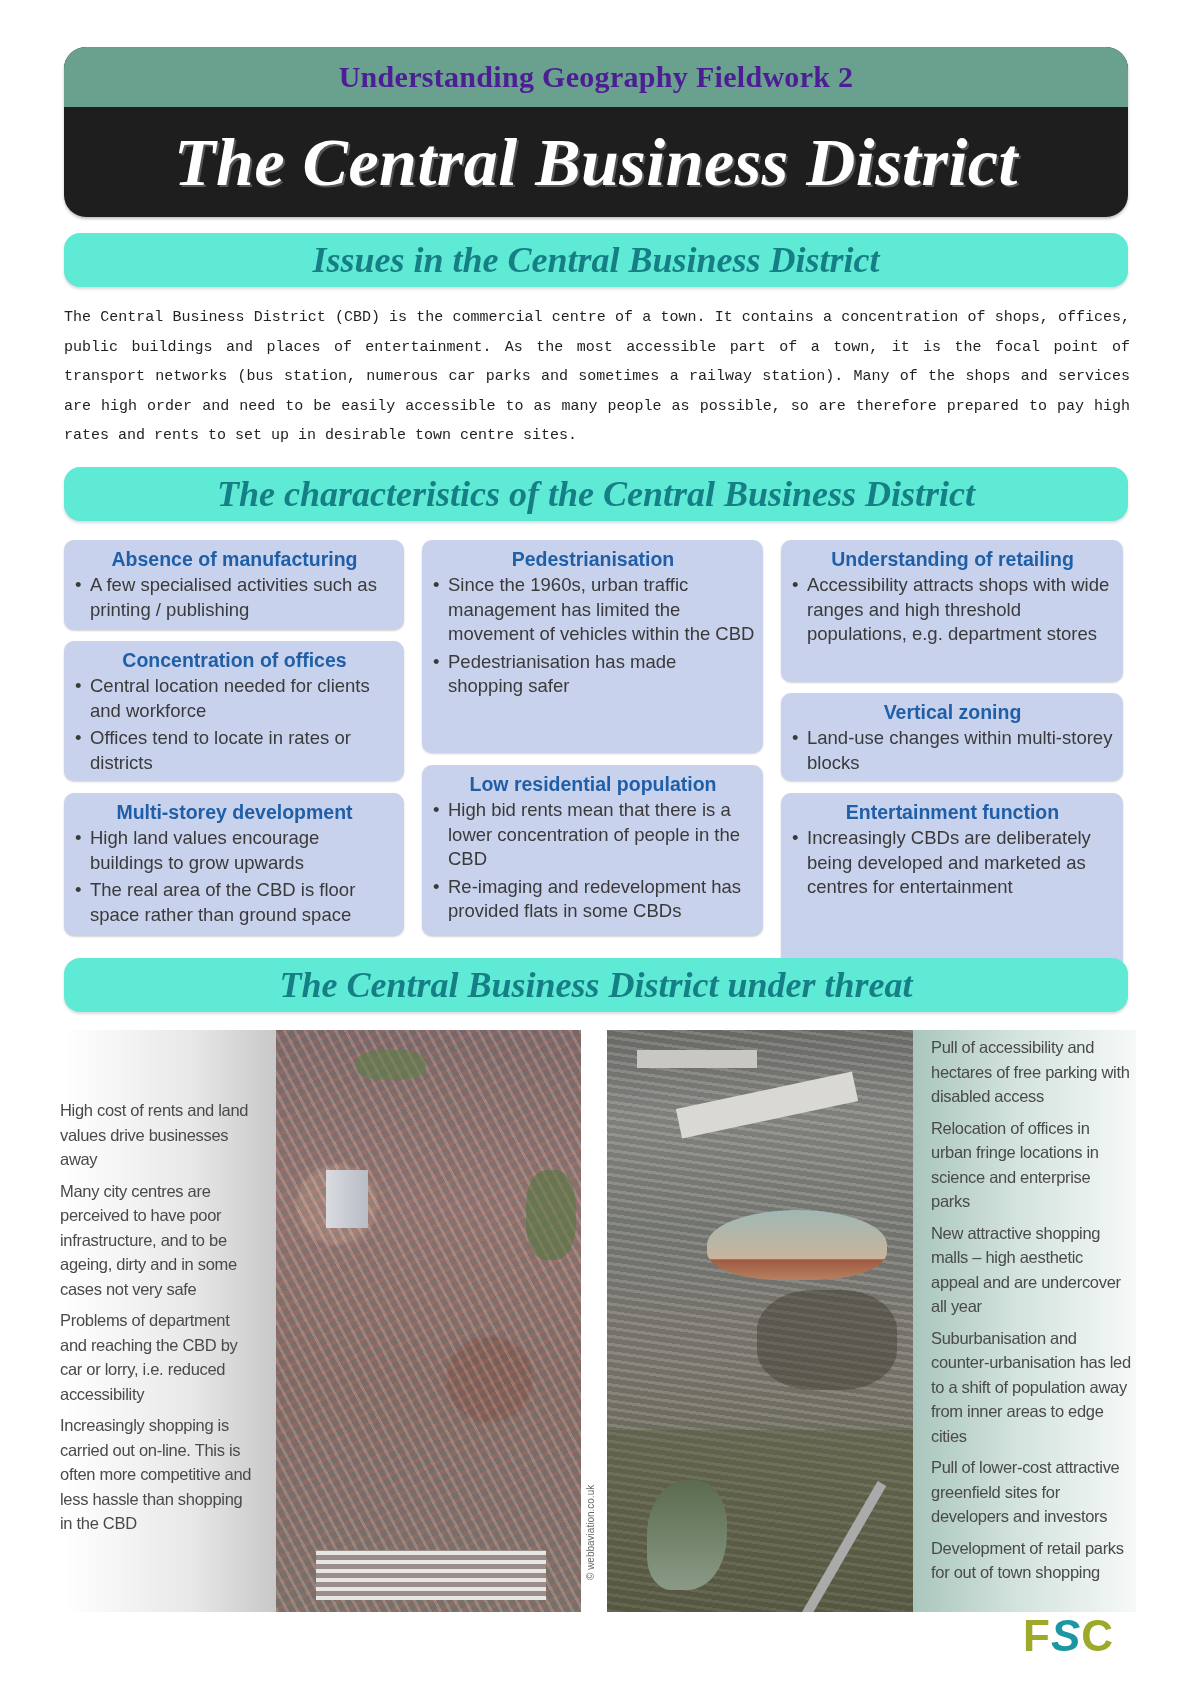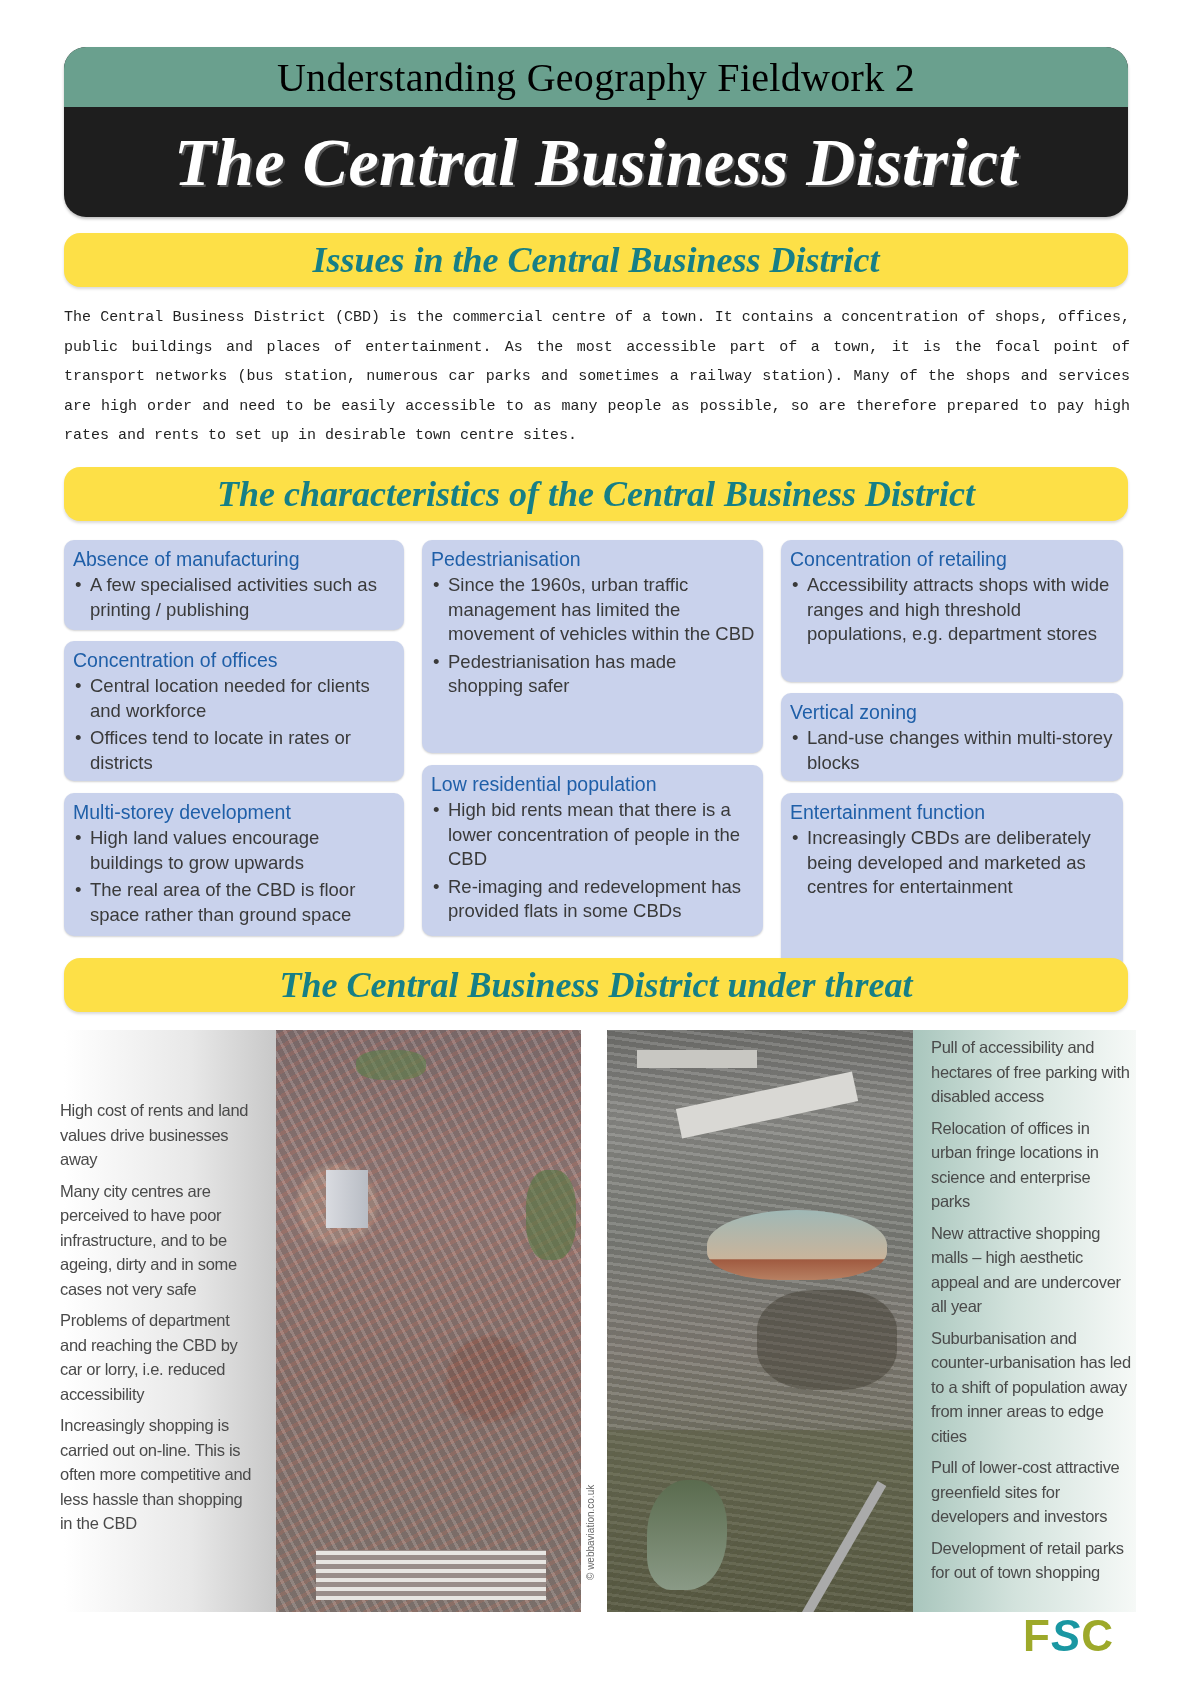--- a/index.html
+++ b/index.html
@@ -10,36 +10,36 @@
   .banner {
     position: absolute; left: 64px; top: 47px; width: 1064px; height: 170px;
     border-radius: 22px; overflow: hidden; background: #1e1e1e;
     box-shadow: 0 2px 3px rgba(0,0,0,0.25);
   }
   .banner-top {
     height: 60px; background: #6aa08e;
     display: flex; align-items: center; justify-content: center;
   }
   .banner-top span {
-    font-family: "Liberation Serif", serif; font-weight: normal; font-size: 40px;
-    color: #000000; letter-spacing: 0.3px;
+    font-family: "Liberation Serif", serif; font-weight: bold; font-size: 30px;
+    color: #4c1d95; letter-spacing: 0.3px;
   }
   .banner-bottom {
     height: 110px; display: flex; align-items: center; justify-content: center;
   }
   .banner-bottom span {
     font-family: "Liberation Serif", serif; font-style: italic; font-weight: bold;
     font-size: 68px; color: #ffffff; letter-spacing: 0.5px;
     text-shadow: 2px 2px 0 #555;
   }
 
   
   .section-bar {
     position: absolute; left: 64px; width: 1064px; height: 54px;
-    background: #fde047; border-radius: 16px;
+    background: #5eead4; border-radius: 16px;
     display: flex; align-items: center; justify-content: center;
     box-shadow: 0 2px 3px rgba(0,0,0,0.15);
   }
   .section-bar span {
     font-family: "Liberation Serif", serif; font-style: italic; font-weight: bold;
     font-size: 36px; color: #167f86;
   }
   #bar-issues { top: 233px; }
   #bar-characteristics { top: 467px; }
   #bar-threat { top: 958px; }
@@ -50,22 +50,22 @@
     font-family: Liberation Mono, monospace; font-size: 15px; line-height: 29.5px;
     color: #222; text-align: justify;
   }
 
   
   .card {
     position: absolute; background: #c9d2ec; border-radius: 10px;
     padding: 7px 8px 8px 9px; box-shadow: 0 1px 2px rgba(0,0,0,0.18);
   }
   .card h3 {
-    font-family: "Liberation Sans", sans-serif; font-weight: normal; font-size: 19.5px;
-    color: #1f5fa8; line-height: 24px; margin-bottom: 2px;
+    font-family: "Liberation Sans", sans-serif; font-weight: bold; font-size: 19.5px;
+    color: #1f5fa8; line-height: 24px; margin-bottom: 2px; text-align: center;
   }
   .card ul { list-style: none; }
   .card li {
     position: relative; padding-left: 17px; font-size: 18.5px; line-height: 24.5px;
     color: #3a3a3a; margin-bottom: 3px;
   }
   .card li::before {
     content: "\2022"; position: absolute; left: 2px; top: 0; color: #3a3a3a;
   }
 
@@ -207,21 +207,21 @@
 
 <div class="card" id="card-lowres">
   <h3>Low residential population</h3>
   <ul>
     <li>High bid rents mean that there is a lower concentration of people in the CBD</li>
     <li>Re-imaging and redevelopment has provided flats in some CBDs</li>
   </ul>
 </div>
 
 <div class="card" id="card-retail">
-  <h3>Concentration of retailing</h3>
+  <h3>Understanding of retailing</h3>
   <ul>
     <li>Accessibility attracts shops with wide ranges and high threshold populations, e.g. department stores</li>
   </ul>
 </div>
 
 <div class="card" id="card-vertical">
   <h3>Vertical zoning</h3>
   <ul>
     <li>Land-use changes within multi-storey blocks</li>
   </ul>

